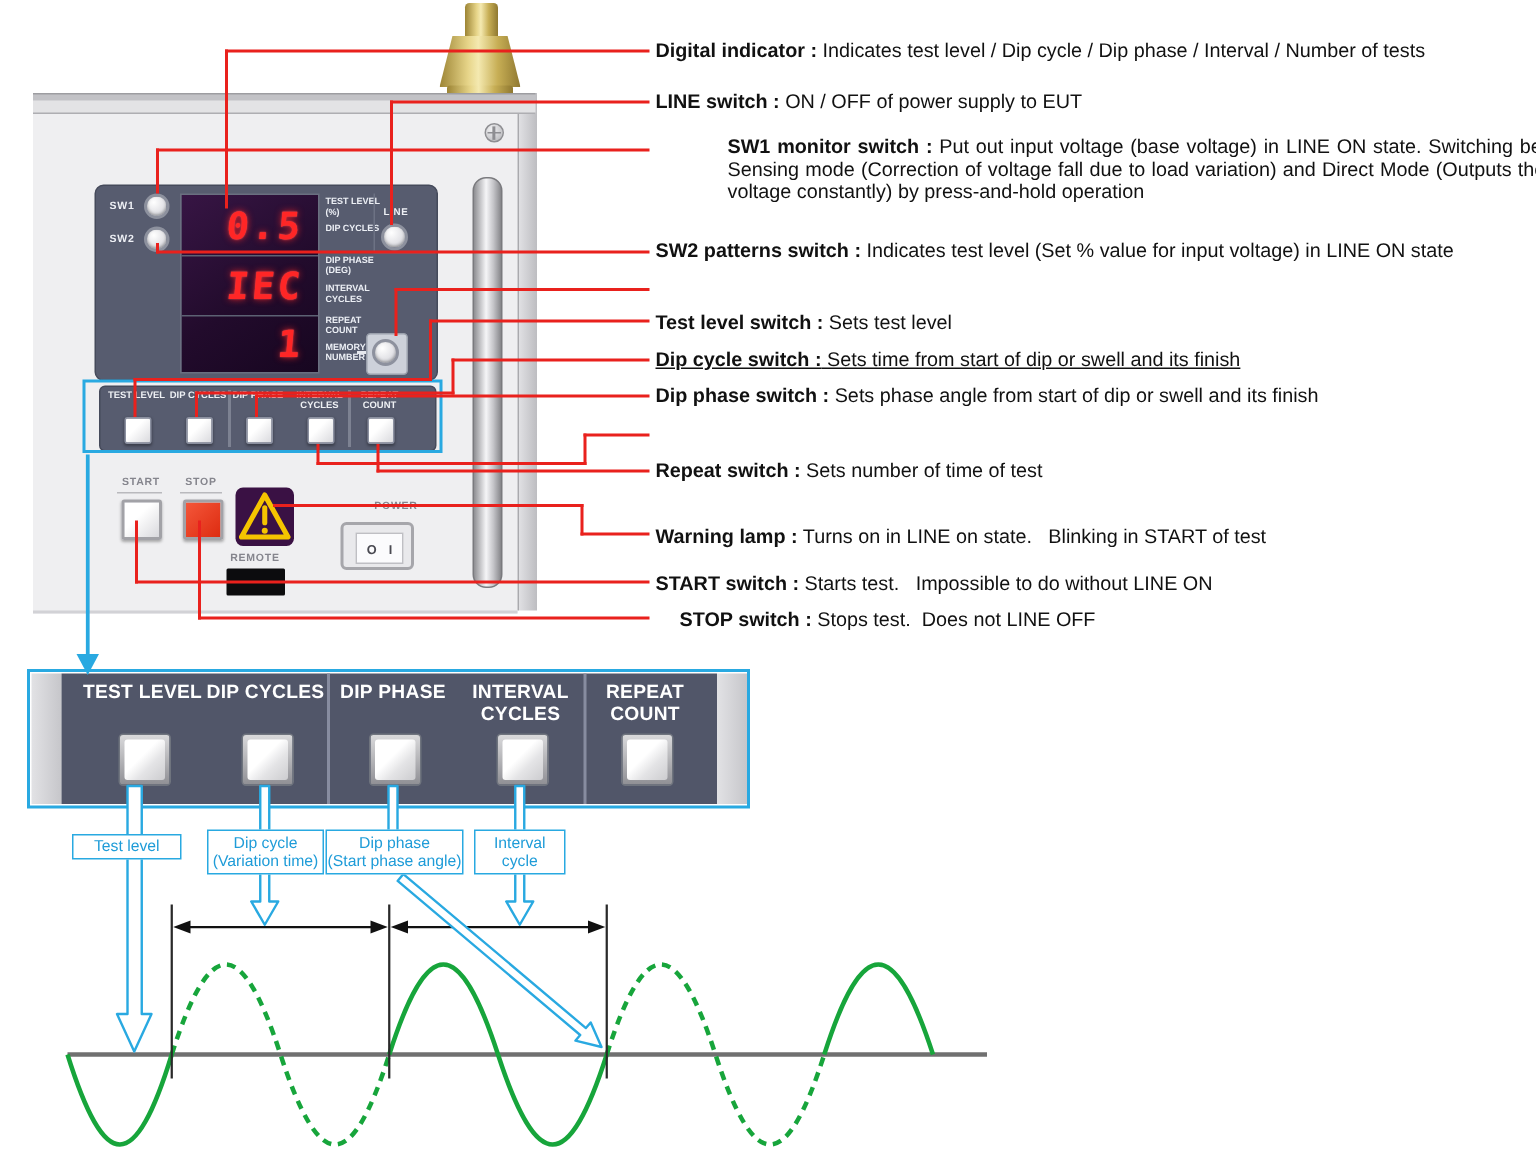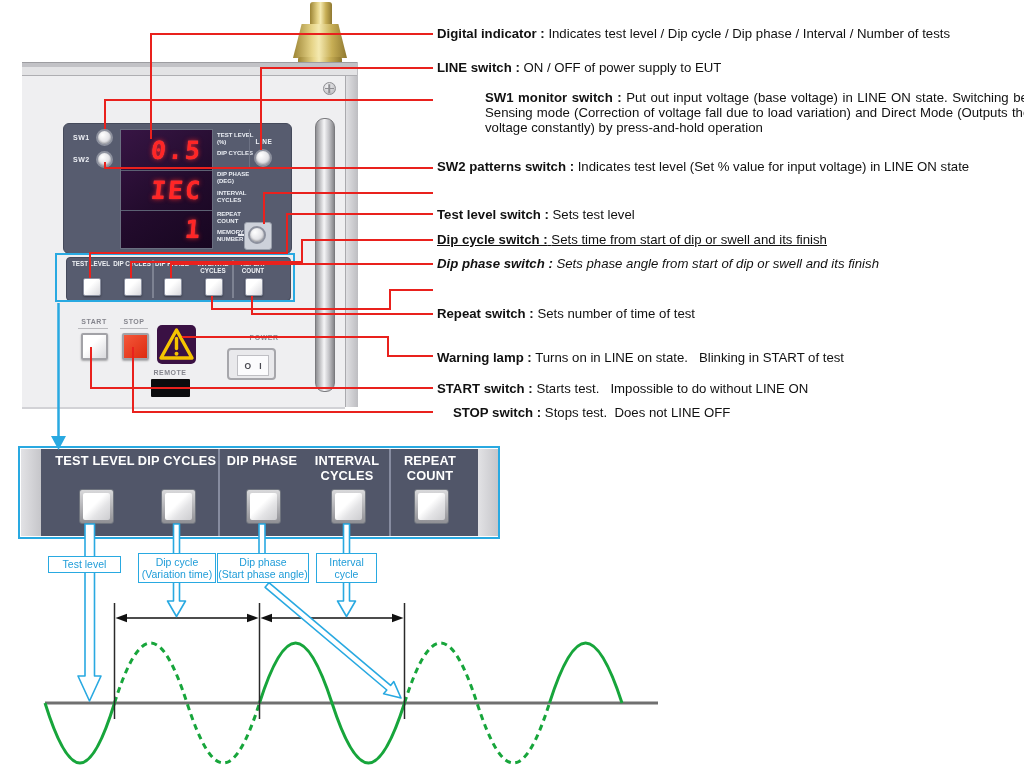--- a/index.html
+++ b/index.html
@@ -283,19 +283,19 @@
     <i class="ln" style="left:132px;top:347px;width:2px;height:66px;"></i>
       <i class="ln" style="left:132px;top:411px;width:301px;height:2px;"></i>
   </div>
 
   <div class="ann" style="top:26px;"><b>Digital indicator :</b> <span>Indicates test level / Dip cycle / Dip phase / Interval / Number of tests</span></div>
   <div class="ann" style="top:60px;"><b>LINE switch :</b> <span>ON / OFF of power supply to EUT</span></div>
   <div class="ann justify" style="top:90px;"><b>SW1 monitor switch :</b> <span>Put out input voltage (base voltage) in LINE ON state. Switching between Sensing mode (Correction of voltage fall due to load variation) and Direct Mode (Outputs the input voltage constantly) by press-and-hold operation</span></div>
   <div class="ann" style="top:159px;"><b>SW2 patterns switch :</b> <span>Indicates test level (Set % value for input voltage) in LINE ON state</span></div>
   <div class="ann" style="top:207px;"><b>Test level switch :</b> <span>Sets test level</span></div>
   <div class="ann" style="top:232px;text-decoration:underline;"><b>Dip cycle switch :</b> <span>Sets time from start of dip or swell and its finish</span></div>
-  <div class="ann" style="top:256px;font-style:italic;"><b>Dip phase switch :</b> <span>Sets phase angle from start of dip or swell and its finish</span></div>
+  <div class="ann" style="top:256px;"><b>Dip phase switch :</b> <span>Sets phase angle from start of dip or swell and its finish</span></div>
   <div class="ann" style="top:306px;"><b>Repeat switch :</b> <span>Sets number of time of test</span></div>
   <div class="ann" style="top:350px;"><b>Warning lamp :</b> <span>Turns on in LINE on state.&nbsp;&nbsp; Blinking in START of test</span></div>
   <div class="ann" style="top:381px;"><b>START switch :</b> <span>Starts test.&nbsp;&nbsp; Impossible to do without LINE ON</span></div>
   <div class="ann" style="top:405px;margin-left:16px;"><b>STOP switch :</b> <span>Stops test.&nbsp; Does not LINE OFF</span></div>
 
 </div>
 
 </body></html>

